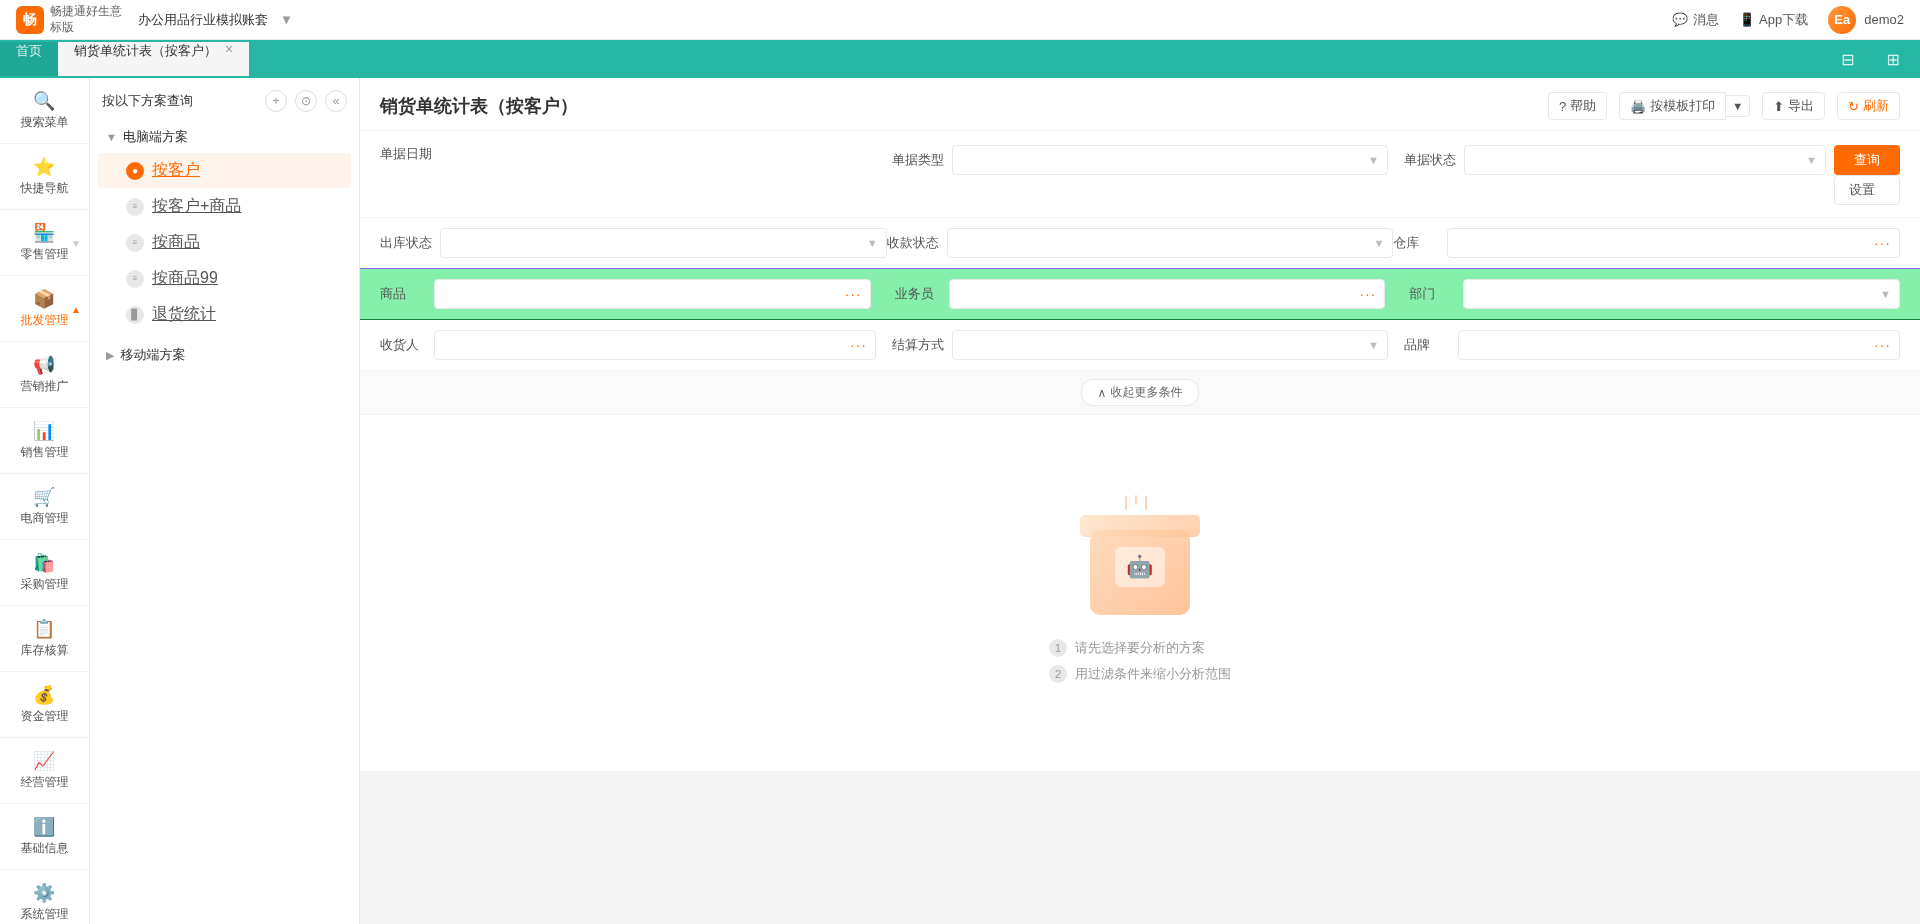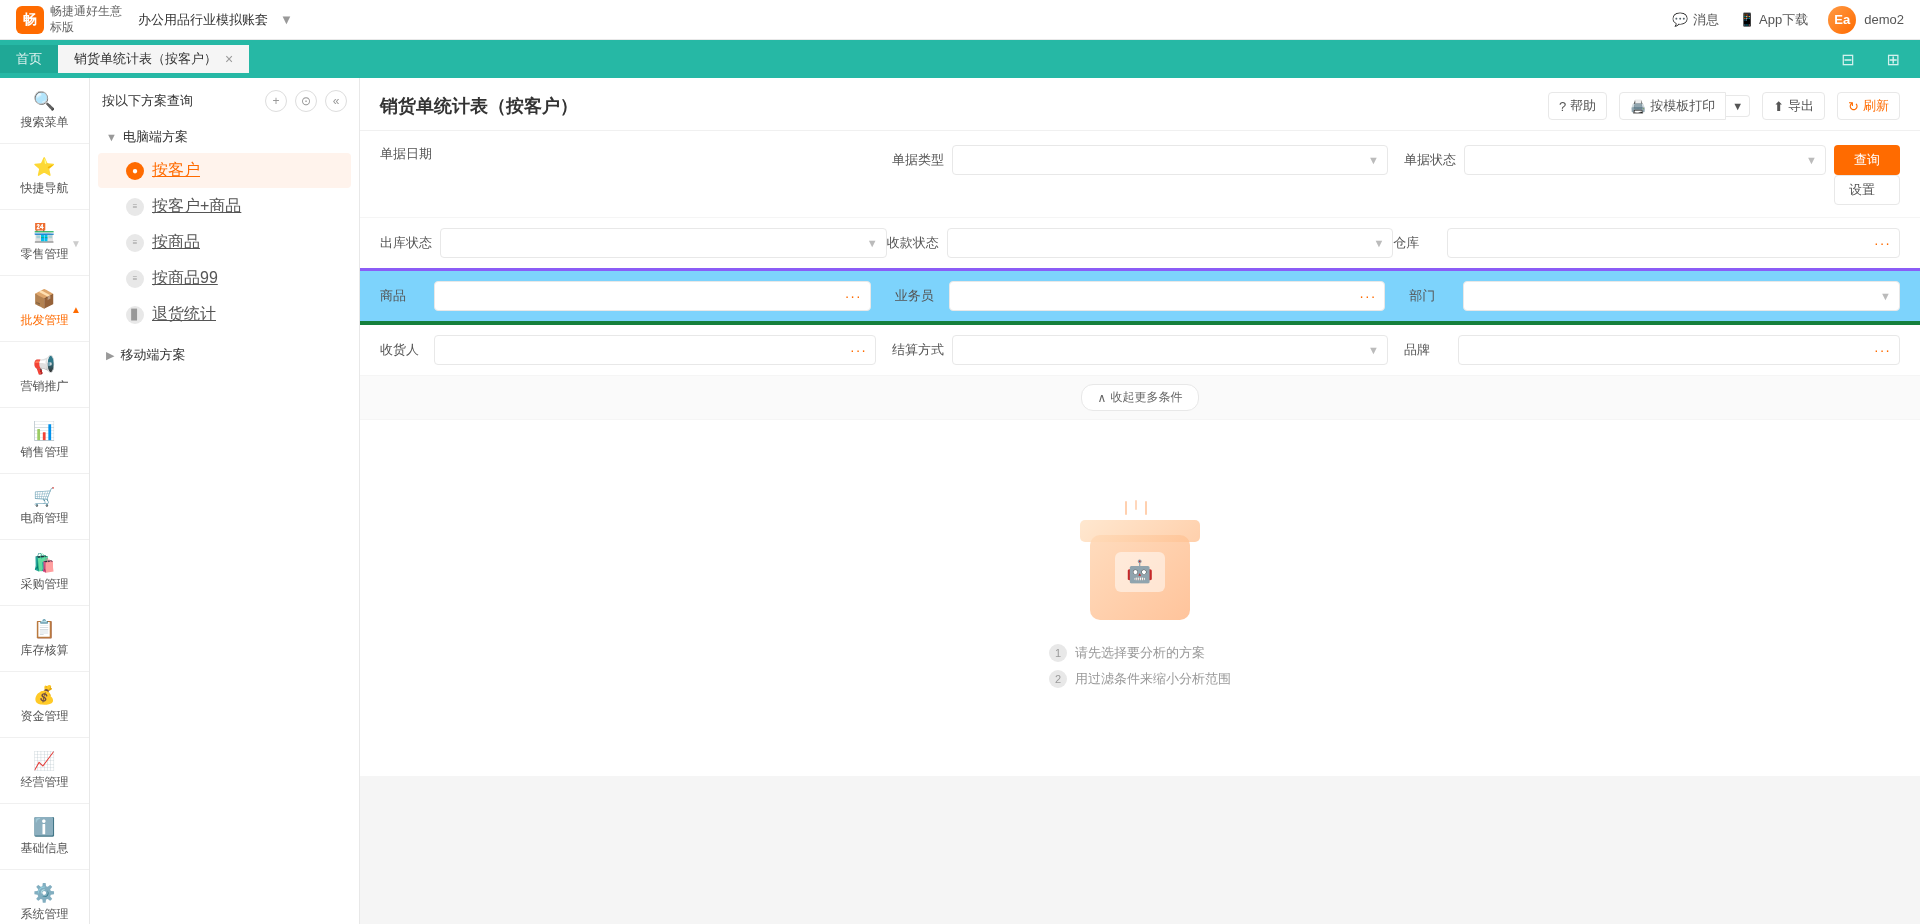--- a/index.html
+++ b/index.html
@@ -62,22 +62,22 @@
       height: 38px;
       background: #26b8a5;
       display: flex;
       align-items: center;
       padding: 0 0;
       position: fixed;
       top: 40px; left: 0; right: 0;
       z-index: 99;
     }
     .tab-item {
-      height: 28px;
-      display: flex; align-items: center;
+      height: 34px;
+      display: flex; 
       padding: 0 16px;
       cursor: pointer;
       font-size: 13px;
       color: rgba(255,255,255,0.85);
       position: relative;
       white-space: nowrap;
     }
     .tab-item.home {
       background: #1fa896;
     }
@@ -558,21 +558,21 @@
               <span class="ctrl-arrow">▼</span>
             </div>
           </div>
           <div style="display:flex;flex-direction:column;">
             <button class="query-btn">查询</button>
             <button class="settings-btn">设置</button>
           </div>
         </div>
       </div>
 
-      <div style="display:grid;grid-template-columns:1fr 1fr 1fr;padding:10px 20px;background:#fff;border-bottom:3px solid #8b5cf6;">
+      <div style="display:grid;grid-template-columns:1fr 1fr 1fr;padding:10px 20px;background:#fff;border-bottom:1px solid #8b5cf6;">
         <div class="filter-cell">
           <span class="filter-cell-label">出库状态</span>
           <div class="filter-control">
             <span class="ctrl-placeholder"></span>
             <span class="ctrl-arrow">▼</span>
           </div>
         </div>
         <div class="filter-cell">
           <span class="filter-cell-label">收款状态</span>
           <div class="filter-control">
@@ -582,21 +582,21 @@
         </div>
         <div class="filter-cell">
           <span class="filter-cell-label">仓库</span>
           <div class="filter-control">
             <span class="ctrl-placeholder"></span>
             <span class="ctrl-dots">···</span>
           </div>
         </div>
       </div>
 
-      <div style="display:grid;grid-template-columns:1fr 1fr 1fr;padding:10px 20px;background:#7dd3fc;border-bottom:4px solid #15803d;gap:24px;">
+      <div style="display:grid;grid-template-columns:1fr 1fr 1fr;padding:10px 20px;background:#86efac;border-bottom:1px solid #15803d;gap:24px;">
         <div class="filter-cell">
           <span class="filter-cell-label">商品</span>
           <div class="filter-control">
             <span class="ctrl-placeholder"></span>
             <span class="ctrl-dots">···</span>
           </div>
         </div>
         <div class="filter-cell">
           <span class="filter-cell-label">业务员</span>
           <div class="filter-control">

